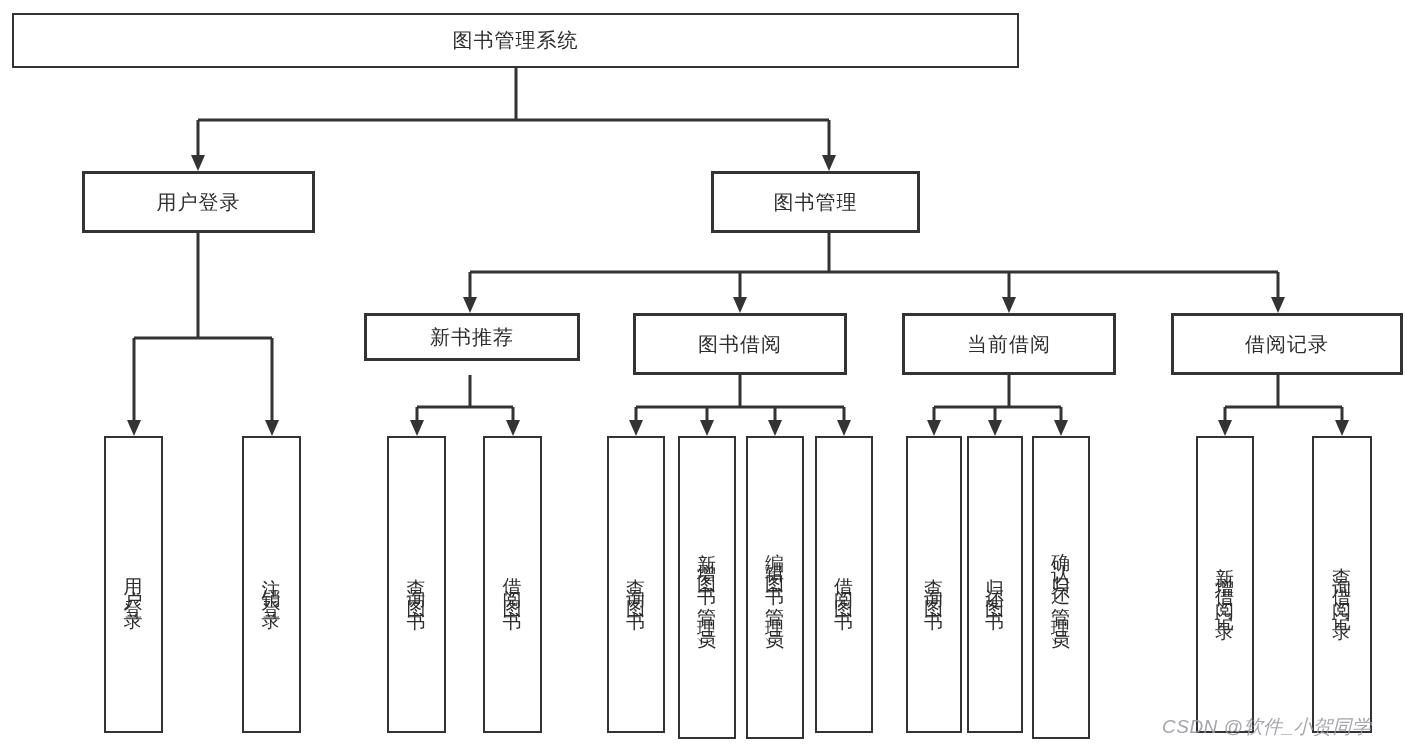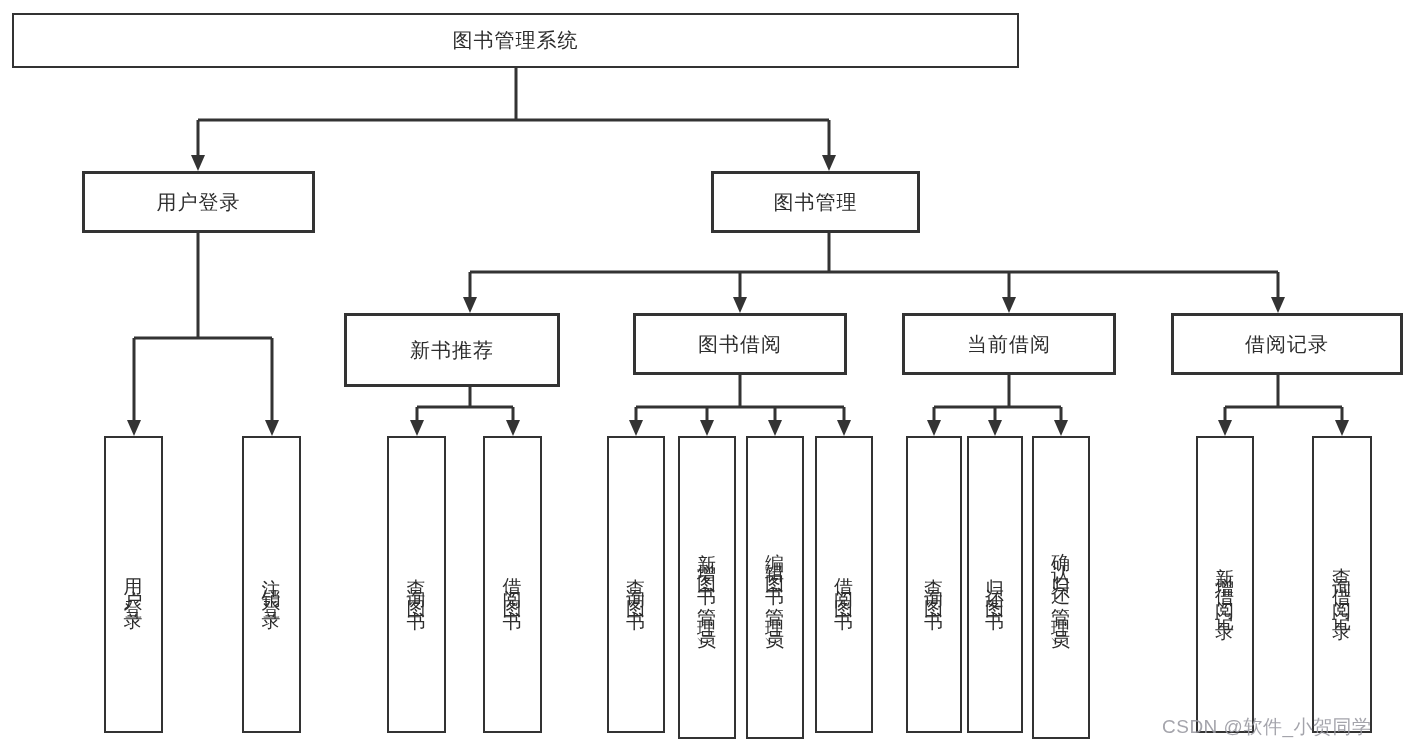--- a/index.html
+++ b/index.html
@@ -34,20 +34,21 @@
     line-height:1;
   }
   .watermark{
     position:absolute;
     z-index:5;
     color:#9b9ba3;
     font-size:19px;
     letter-spacing:0.5px;
     white-space:nowrap;
     opacity:0.9;
+    font-style:italic;
   }
 </style>
 </head>
 <body>
 
 <div id="canvas">
 
   <svg id="connectors" width="1405" height="747" viewBox="0 0 1405 747">
     <path fill="none" stroke="#333333" stroke-width="3" d="
       M516 68 V120 M198 120 H829 M198 120 V156 M829 120 V156
@@ -78,21 +79,21 @@
       <polygon points="1218,420 1232,420 1225,436"></polygon>
       <polygon points="1335,420 1349,420 1342,436"></polygon>
     </g>
   </svg>
 
   <div class="node root" style="left:12px;top:13px;width:1007px;height:55px">图书管理系统</div>
 
   <div class="node" style="left:82px;top:171px;width:233px;height:62px">用户登录</div>
   <div class="node" style="left:711px;top:171px;width:209px;height:62px">图书管理</div>
 
-  <div class="node" style="left:344px;top:313px;width:216px;height:74px">新书推荐</div>
+  <div class="node" style="left:364px;top:313px;width:216px;height:48px">新书推荐</div>
   <div class="node" style="left:902px;top:313px;width:214px;height:62px">当前借阅</div>
   <div class="node" style="left:633px;top:313px;width:214px;height:62px">图书借阅</div>
   <div class="node" style="left:1171px;top:313px;width:232px;height:62px">借阅记录</div>
 
   <div class="node vnode" style="left:104px;top:436px;width:59px;height:297px">用户登录</div>
   <div class="node vnode" style="left:242px;top:436px;width:59px;height:297px">注销登录</div>
 
   <div class="node vnode" style="left:387px;top:436px;width:59px;height:297px">查询图书</div>
   <div class="node vnode" style="left:483px;top:436px;width:59px;height:297px">借阅图书</div>
 

